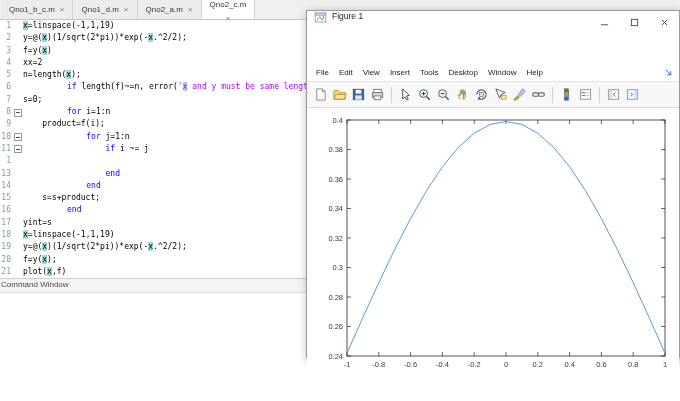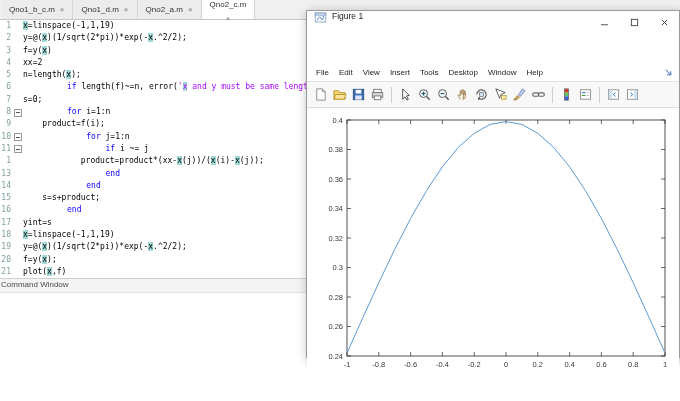--- a/index.html
+++ b/index.html
@@ -132,21 +132,20 @@
         <span class="code">    <span class="kw">for</span> j=1:n</span>
       </div>
       <div class="crow">
         <span class="lnum">11</span>
         <span class="fold has"></span>
         <span class="code">        <span class="kw">if</span> i ~= j</span>
       </div>
       <div class="crow">
         <span class="lnum">1</span>
         <span class="fold"></span>
-        <span class="code">            product=product*(xx-<span class="vhl">x</span>(j))/(<span class="vhl">x</span>(i)-<span class="vhl">x</span>(j));</span>
       </div>
       <div class="crow">
         <span class="lnum">13</span>
         <span class="fold"></span>
         <span class="code">        <span class="kw">end</span></span>
       </div>
       <div class="crow">
         <span class="lnum">14</span>
         <span class="fold"></span>
         <span class="code">    <span class="kw">end</span></span>

